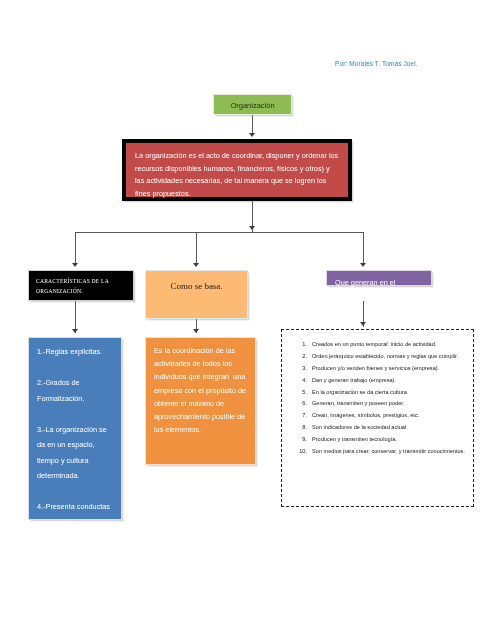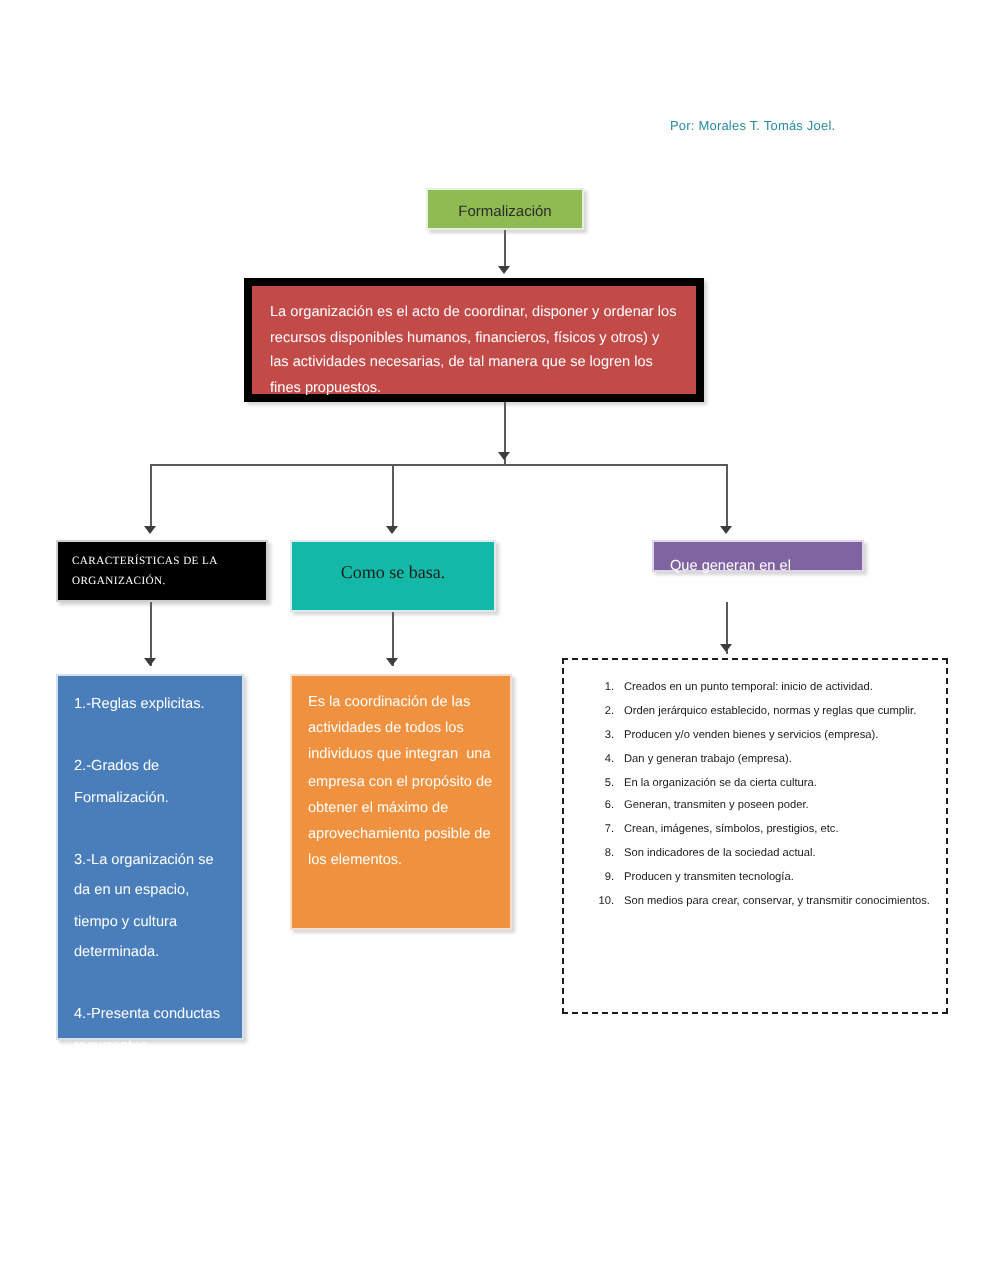--- a/index.html
+++ b/index.html
@@ -85,22 +85,22 @@
     font-size: 5.6px;
     color: #ffffff;
     line-height: 9.5px;
     letter-spacing: 0.2px;
   }
   
   .box-base {
     left: 145px;
     top: 270px;
     width: 103px;
-    height: 36px;
-    background: #14b8a6;
+    height: 49px;
+    background: #fdba74;
     border: 1px solid #dce9ee;
   }
   .box-base .node-text {
     font-family: "Liberation Serif", serif;
     font-size: 9px;
     color: #1d1d1d;
     text-align: center;
     line-height: 31px;
   }
   
@@ -222,21 +222,21 @@
   <div class="conn conn-v" style="left:75px; top:301px; height:32px;"></div>
   <div class="arrow" style="left:72px; top:329px;"></div>
 
   <div class="conn conn-v" style="left:196px; top:301px; height:32px;"></div>
   <div class="arrow" style="left:193px; top:329px;"></div>
 
   <div class="conn conn-v" style="left:363px; top:301px; height:26px;"></div>
   <div class="arrow" style="left:360px; top:322px;"></div>
 
   <div class="node box-root">
-    <span class="node-text">Formalización</span>
+    <span class="node-text">Organización</span>
   </div>
 
   <div class="node box-def">
     <span class="node-text">La organización es el acto de coordinar, disponer y ordenar los recursos disponibles humanos, financieros, físicos y otros) y las actividades necesarias, de tal manera que se logren los fines propuestos.</span>
   </div>
 
   <div class="node box-carac">
     <span class="node-text">CARACTERÍSTICAS DE LA ORGANIZACIÓN.</span>
   </div>
 

